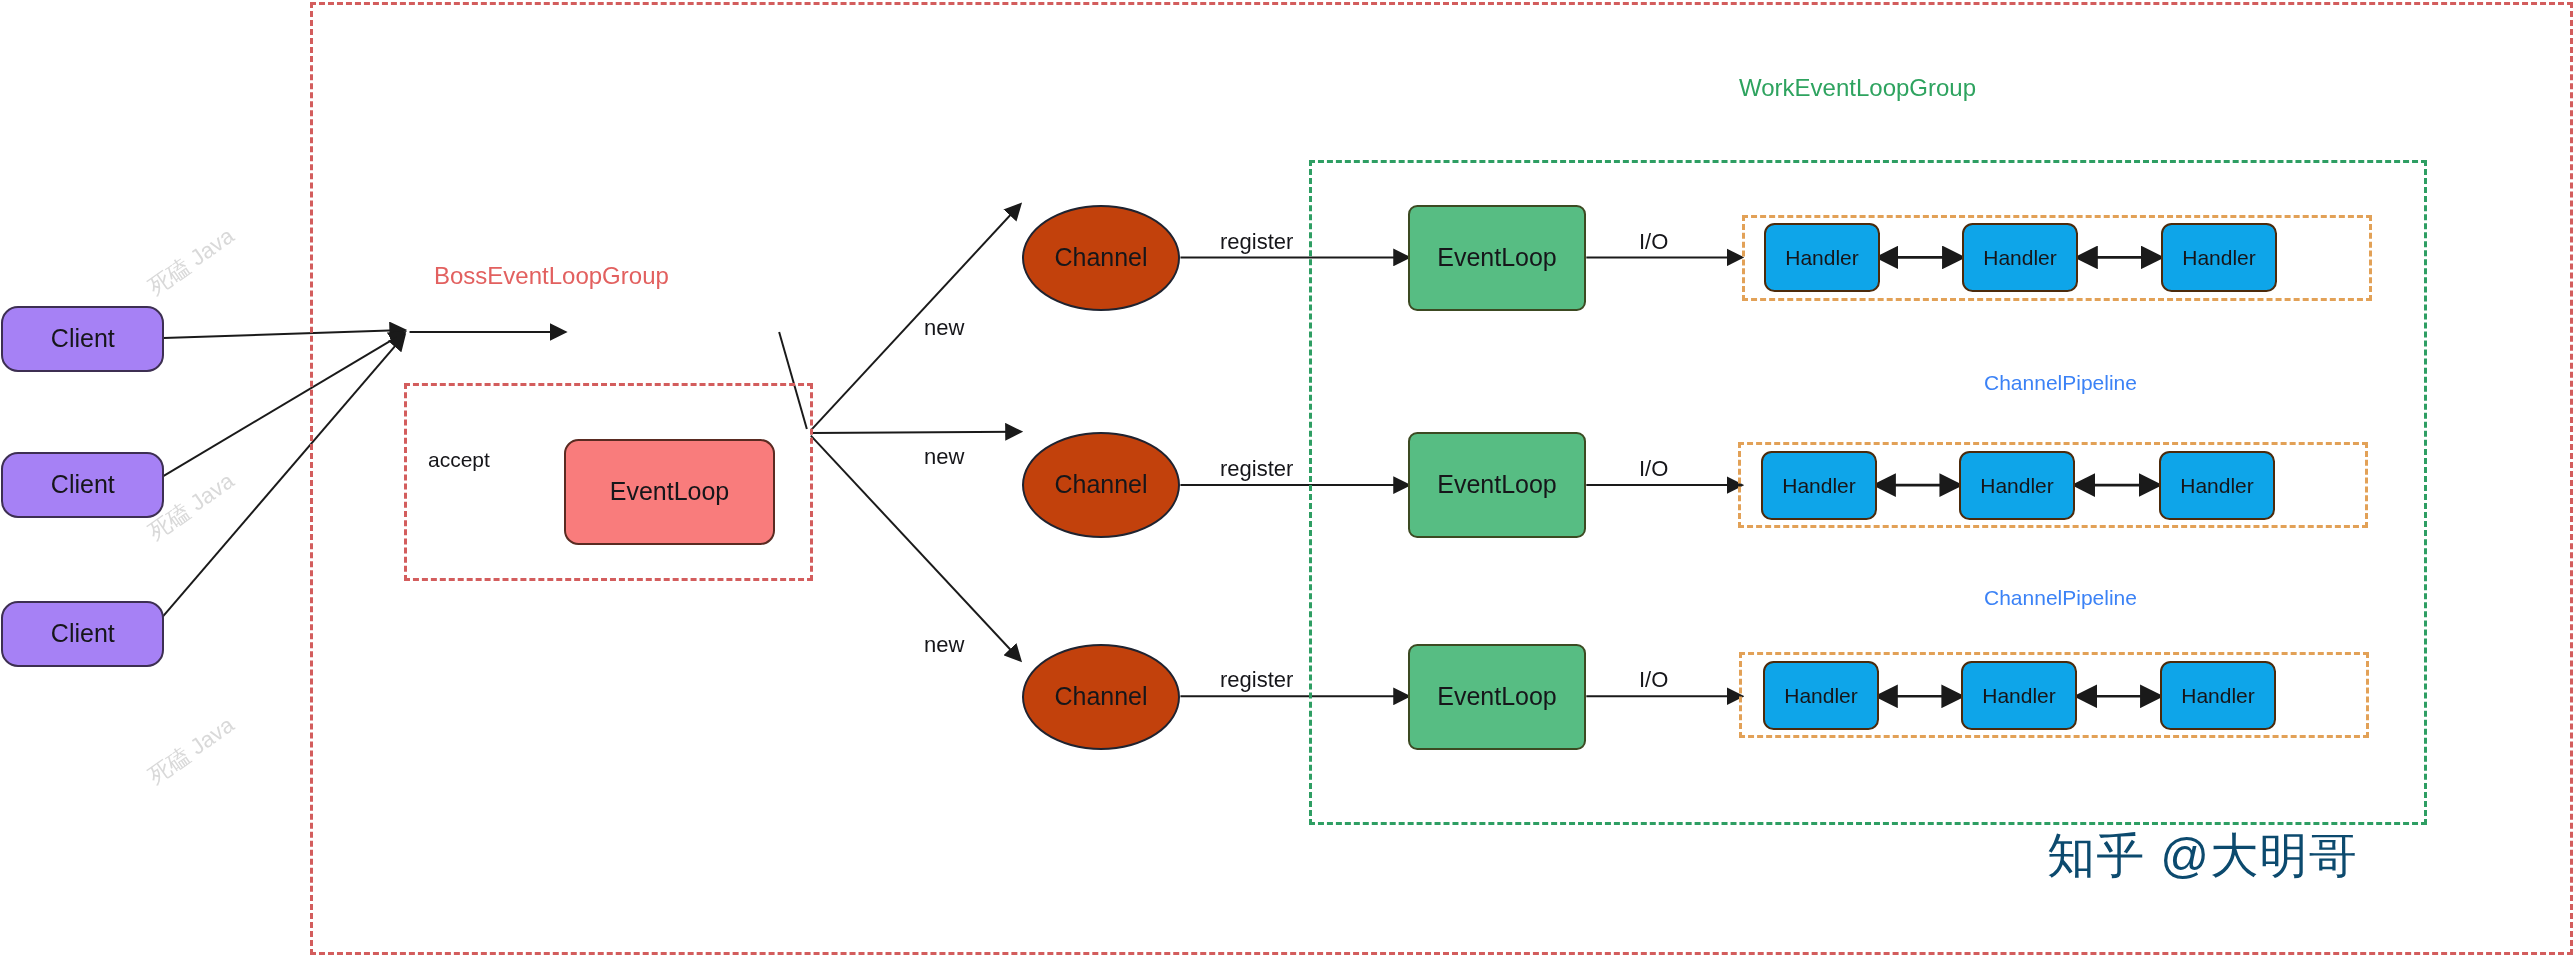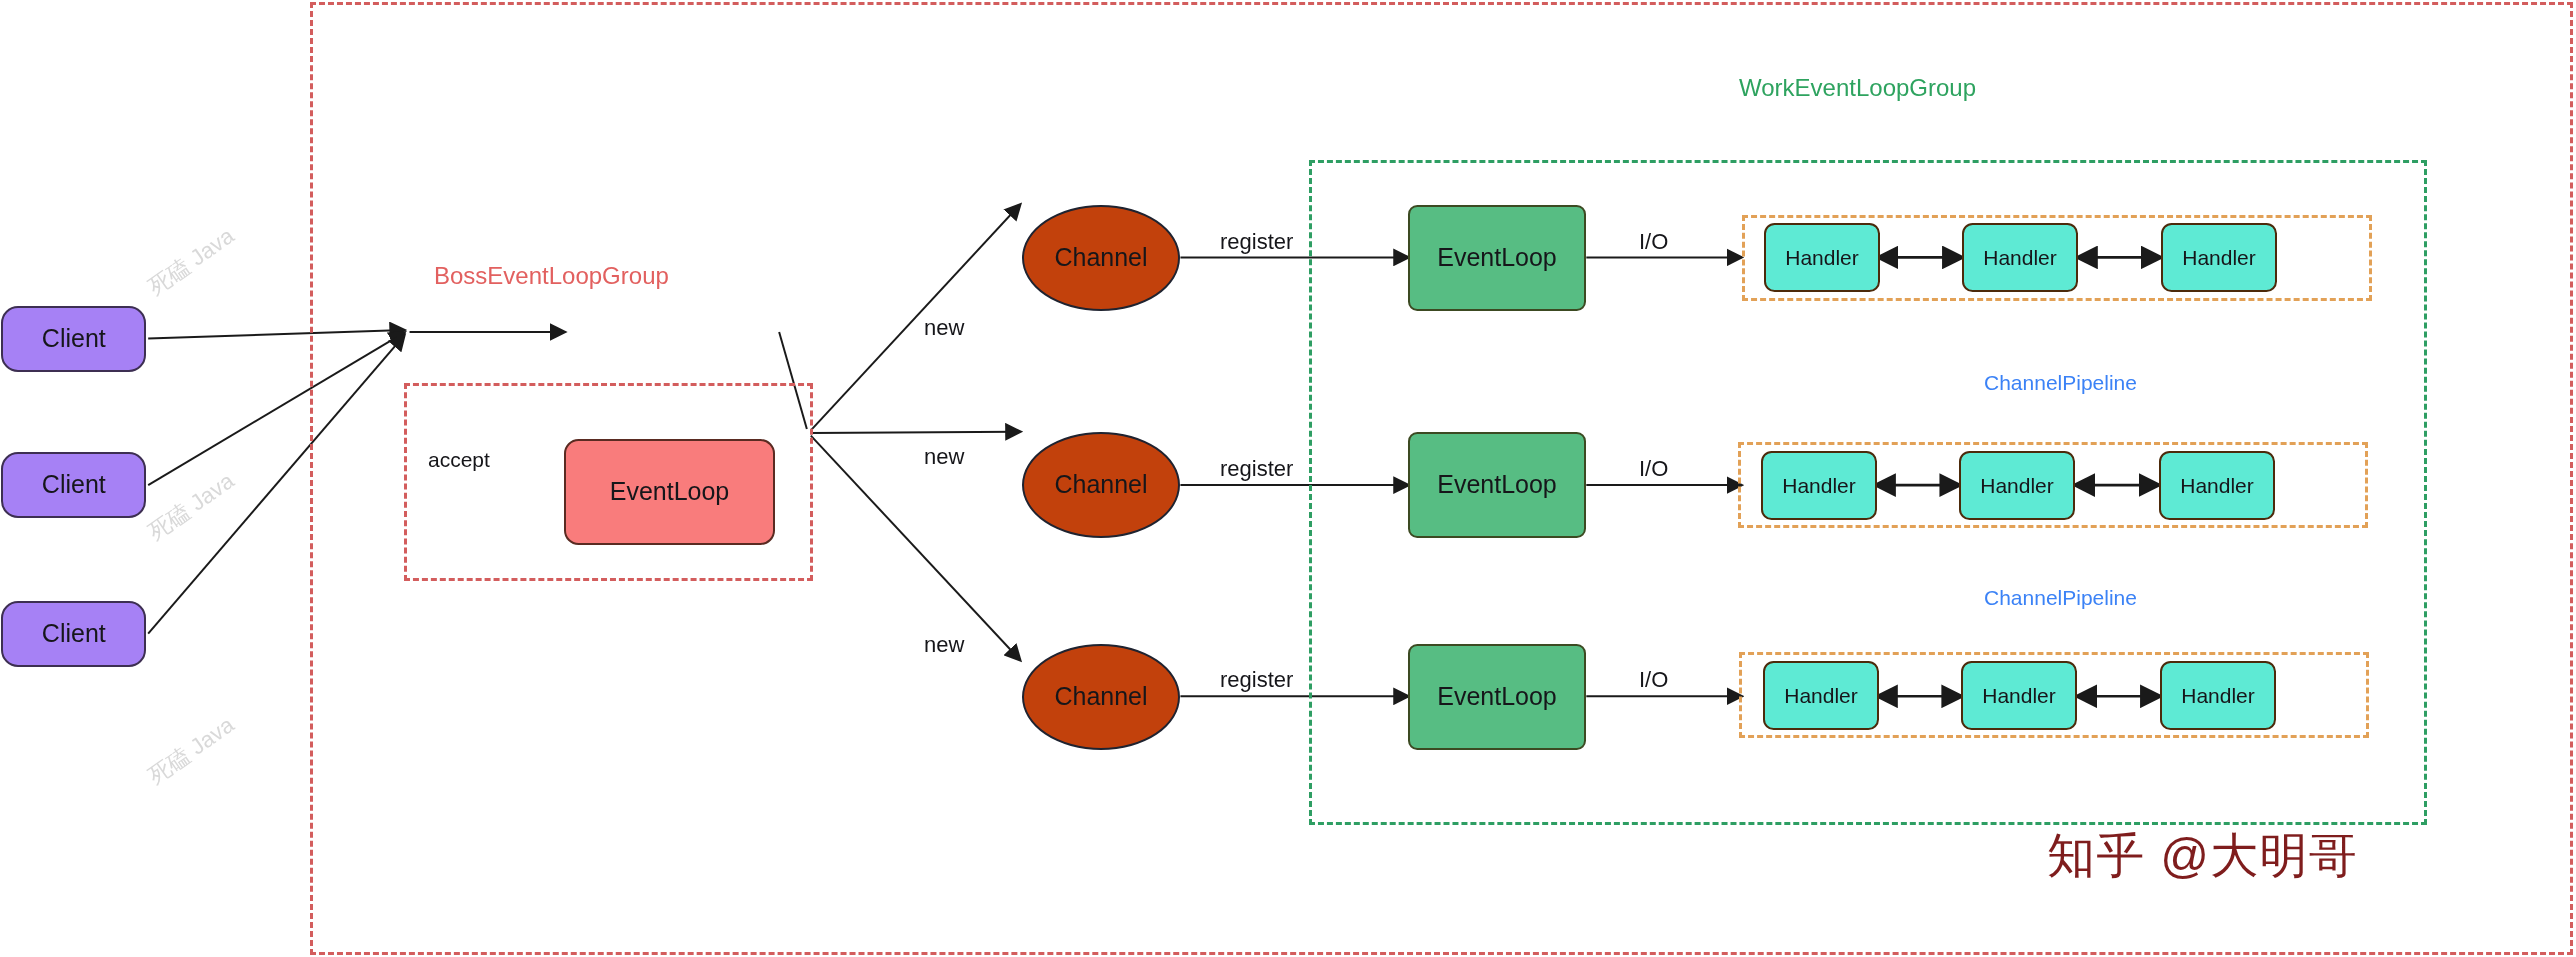--- a/index.html
+++ b/index.html
@@ -33,21 +33,21 @@
     box-sizing: border-box;
     display: flex;
     align-items: center;
     justify-content: center;
     text-align: center;
     color: #16161a;
     line-height: 1.1;
   }
 
   .client-box {
-    width: 145px;
+    width: 163px;
     height: 66px;
     background: #a681f5;
     border: 2px solid #3d2f52;
     border-radius: 17px;
     font-size: 25px;
   }
 
   .eventloop-boss {
     width: 211px;
     height: 106px;
@@ -71,21 +71,21 @@
     height: 106px;
     background: #c2410c;
     border: 2px solid #1f2330;
     border-radius: 50%;
     font-size: 25px;
   }
 
   .handler-box {
     width: 116px;
     height: 69px;
-    background: #5eead4;
+    background: #0ea5e9;
     border: 2px solid #4c2a0b;
     border-radius: 10.6px;
     font-size: 21px;
   }
 
   
   .region {
     position: absolute;
     box-sizing: border-box;
     background: transparent;
@@ -137,21 +137,21 @@
     white-space: nowrap;
     color: #d9d9d9;
     font-size: 22.4px;
     transform: rotate(-35deg);
     transform-origin: left top;
     user-select: none;
   }
   .wm-corner {
     position: absolute;
     white-space: nowrap;
-    color: #7f1d1d;
+    color: #0c4a6e;
     font-size: 48px;
     user-select: none;
     letter-spacing: 1.3px;
   }
 </style>
 </head>
 <body>
 
 <div id="canvas">
 

